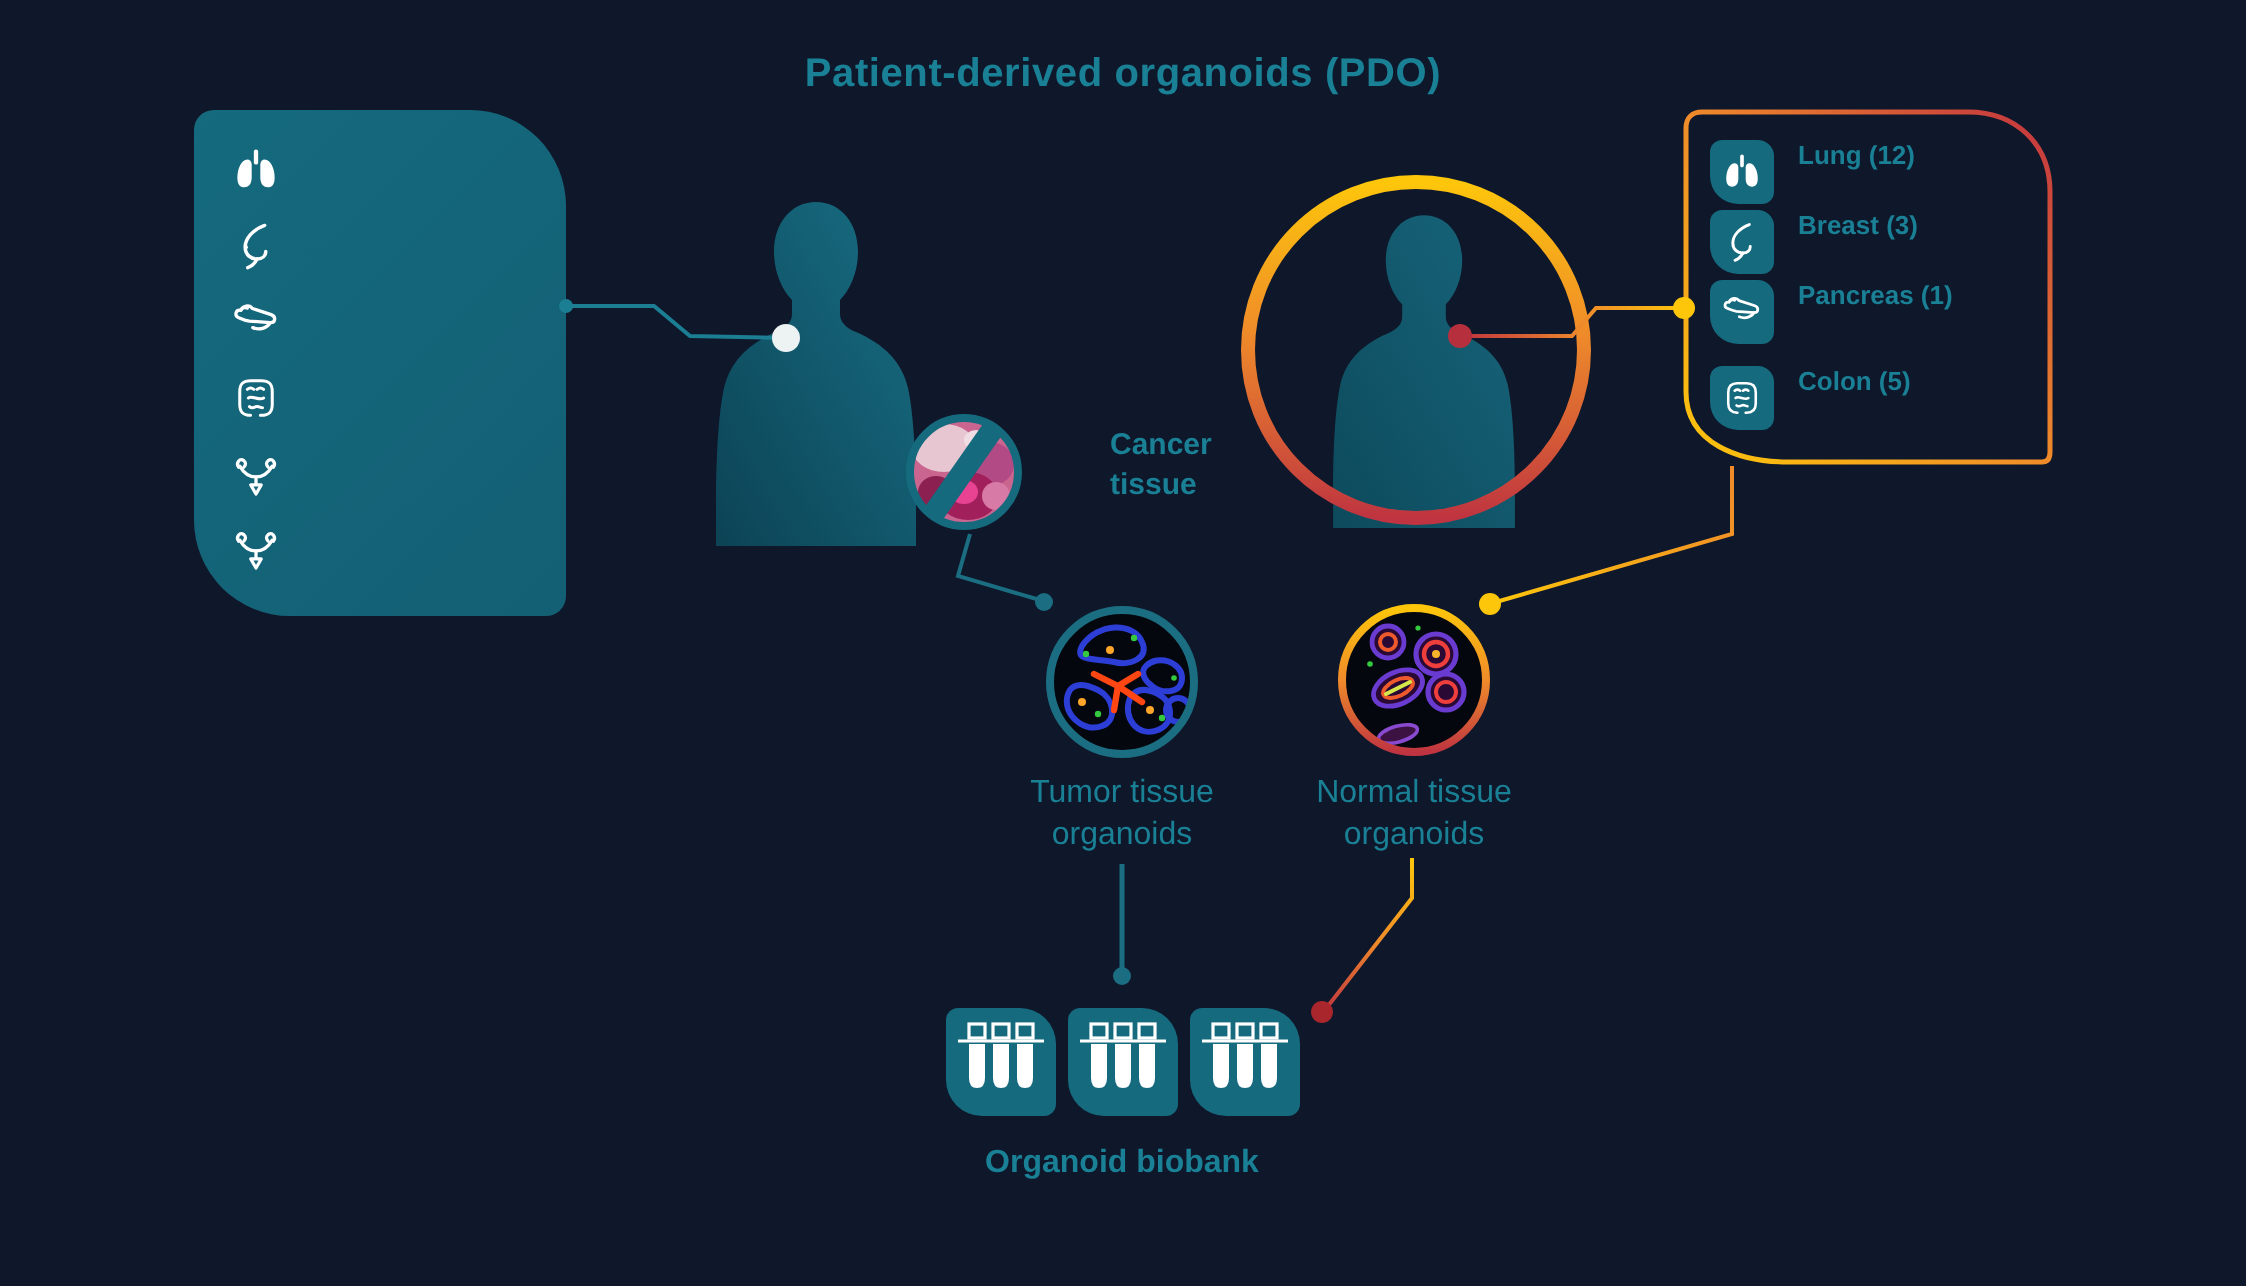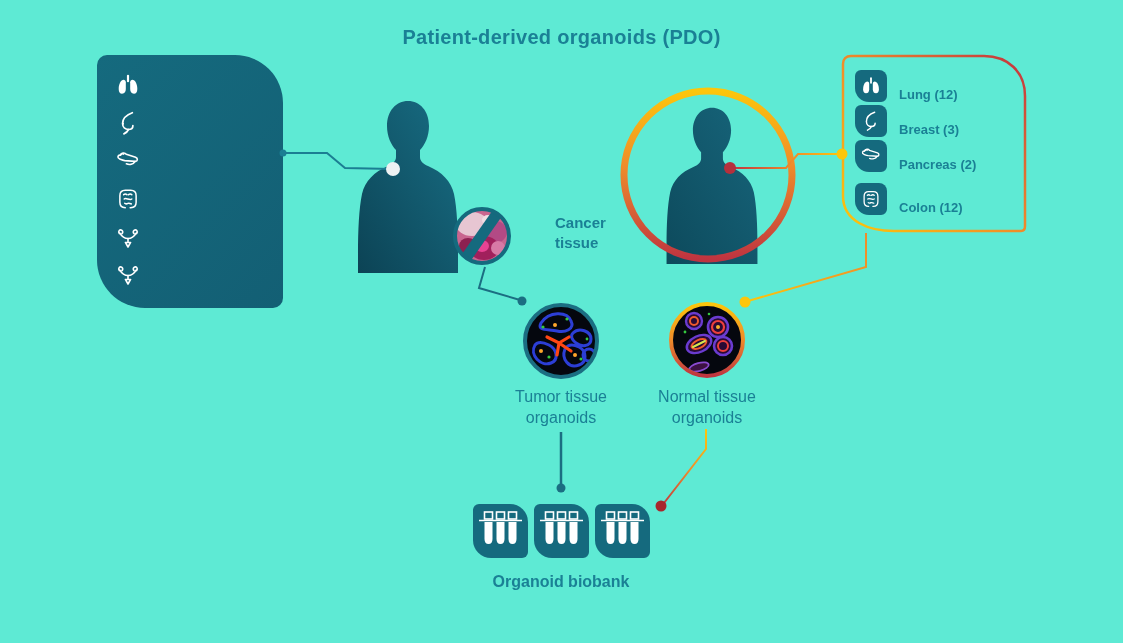--- a/index.html
+++ b/index.html
@@ -1,34 +1,34 @@
 <!DOCTYPE html>
 <html><head>
 <meta charset="utf-8">
 <style>
   html,body{margin:0;padding:0;background:#000;}
   #canvas{
-    position:relative;width:1123px;height:643px;background:#5eead4;
+    position:relative;width:1123px;height:643px;background:#0f172a;
     font-family:"Liberation Sans",sans-serif;overflow:hidden;
   }
   .abs{position:absolute;}
   #title{
     left:0;right:0;top:26px;text-align:center;
     font-size:20px;font-weight:bold;color:#1a8095;letter-spacing:.3px;
   }
   
   #left-panel{
     left:97px;top:55px;width:186px;height:253px;
     background:linear-gradient(135deg,#156a7e 0%,#135f74 100%);
     border-radius:10px 48px 10px 48px;
   }
   .panel-icon{position:absolute;left:18px;width:26px;height:26px;}
   
   #legend-border{left:836px;top:50px;width:196px;height:188px;}
-  .legend-item{position:absolute;left:855px;display:flex;align-items:flex-end;gap:12px;}
+  .legend-item{position:absolute;left:855px;display:flex;align-items:flex-start;gap:12px;}
   .legend-tile{
     width:32px;height:32px;background:#156a7e;border-radius:6px 8px 6px 14px;
     display:flex;align-items:center;justify-content:center;flex:0 0 auto;
   }
   .legend-tile svg{width:22px;height:22px;}
   .legend-label{font-size:13px;font-weight:bold;color:#1a8095;white-space:nowrap;}
   
   .tissue-label{font-size:15px;font-weight:bold;color:#1a8095;line-height:20px;margin-left:39px;}
   .organoid-label{font-size:16px;font-weight:normal;color:#1a8095;line-height:21px;text-align:center;}
   
@@ -164,32 +164,32 @@
     <span class="legend-label">Breast (3)</span>
   </div>
   <div class="legend-item" style="top:140px">
     <span class="legend-tile">
       <svg viewBox="0 0 24 24" fill="none" stroke="#fff" stroke-width="1.5" stroke-linecap="round" stroke-linejoin="round">
         <path d="M4,10 C2,9.3 2.4,6.2 5,6.6 C5.8,4.4 9,3.8 10.4,5.8 L19,8.6 C21.4,9.5 21,12.4 18.6,12.3 L9,11.6 C7,11.4 5.5,10.6 4,10 Z"></path>
         <path d="M5,6.6 C5.6,5.4 7,5 8,5.6"></path>
         <path d="M18.6,12.3 C17,15 13.5,15.8 10.5,14.6"></path>
       </svg>
     </span>
-    <span class="legend-label">Pancreas (2)</span>
+    <span class="legend-label">Pancreas (1)</span>
   </div>
   <div class="legend-item" style="top:183px">
     <span class="legend-tile">
       <svg viewBox="0 0 24 24" fill="none" stroke="#fff" stroke-width="1.4" stroke-linecap="round" stroke-linejoin="round">
         <path d="M9,20 L9.5,20 C6,20 4.5,18.5 4.5,15 L4.5,9 C4.5,5.5 6,4 9.5,4 L14.5,4 C18,4 19.5,5.5 19.5,9 L19.5,15 C19.5,18.5 18,20 14.5,20 L14,20"></path>
         <path d="M8,8 C9,7.2 10,7.2 11,8 M12.5,8 C13.5,7.2 14.5,7.2 15.5,8"></path>
         <path d="M8.5,12 C10,10.5 13.5,13.5 15.5,12"></path>
         <path d="M9,16 C10,17 11,16.5 12,16 C13,15.5 14,16.5 15,16.5"></path>
       </svg>
     </span>
-    <span class="legend-label">Colon (12)</span>
+    <span class="legend-label">Colon (5)</span>
   </div>
 
   <div class="abs" style="left:450px;top:204px">
     <svg width="64" height="64" viewBox="-32 -32 64 64">
       <defs>
           <clipPath id="clipC">
             <circle cx="0" cy="0" r="27"></circle>
           </clipPath>
         </defs>
       <g clip-path="url(#clipC)">

